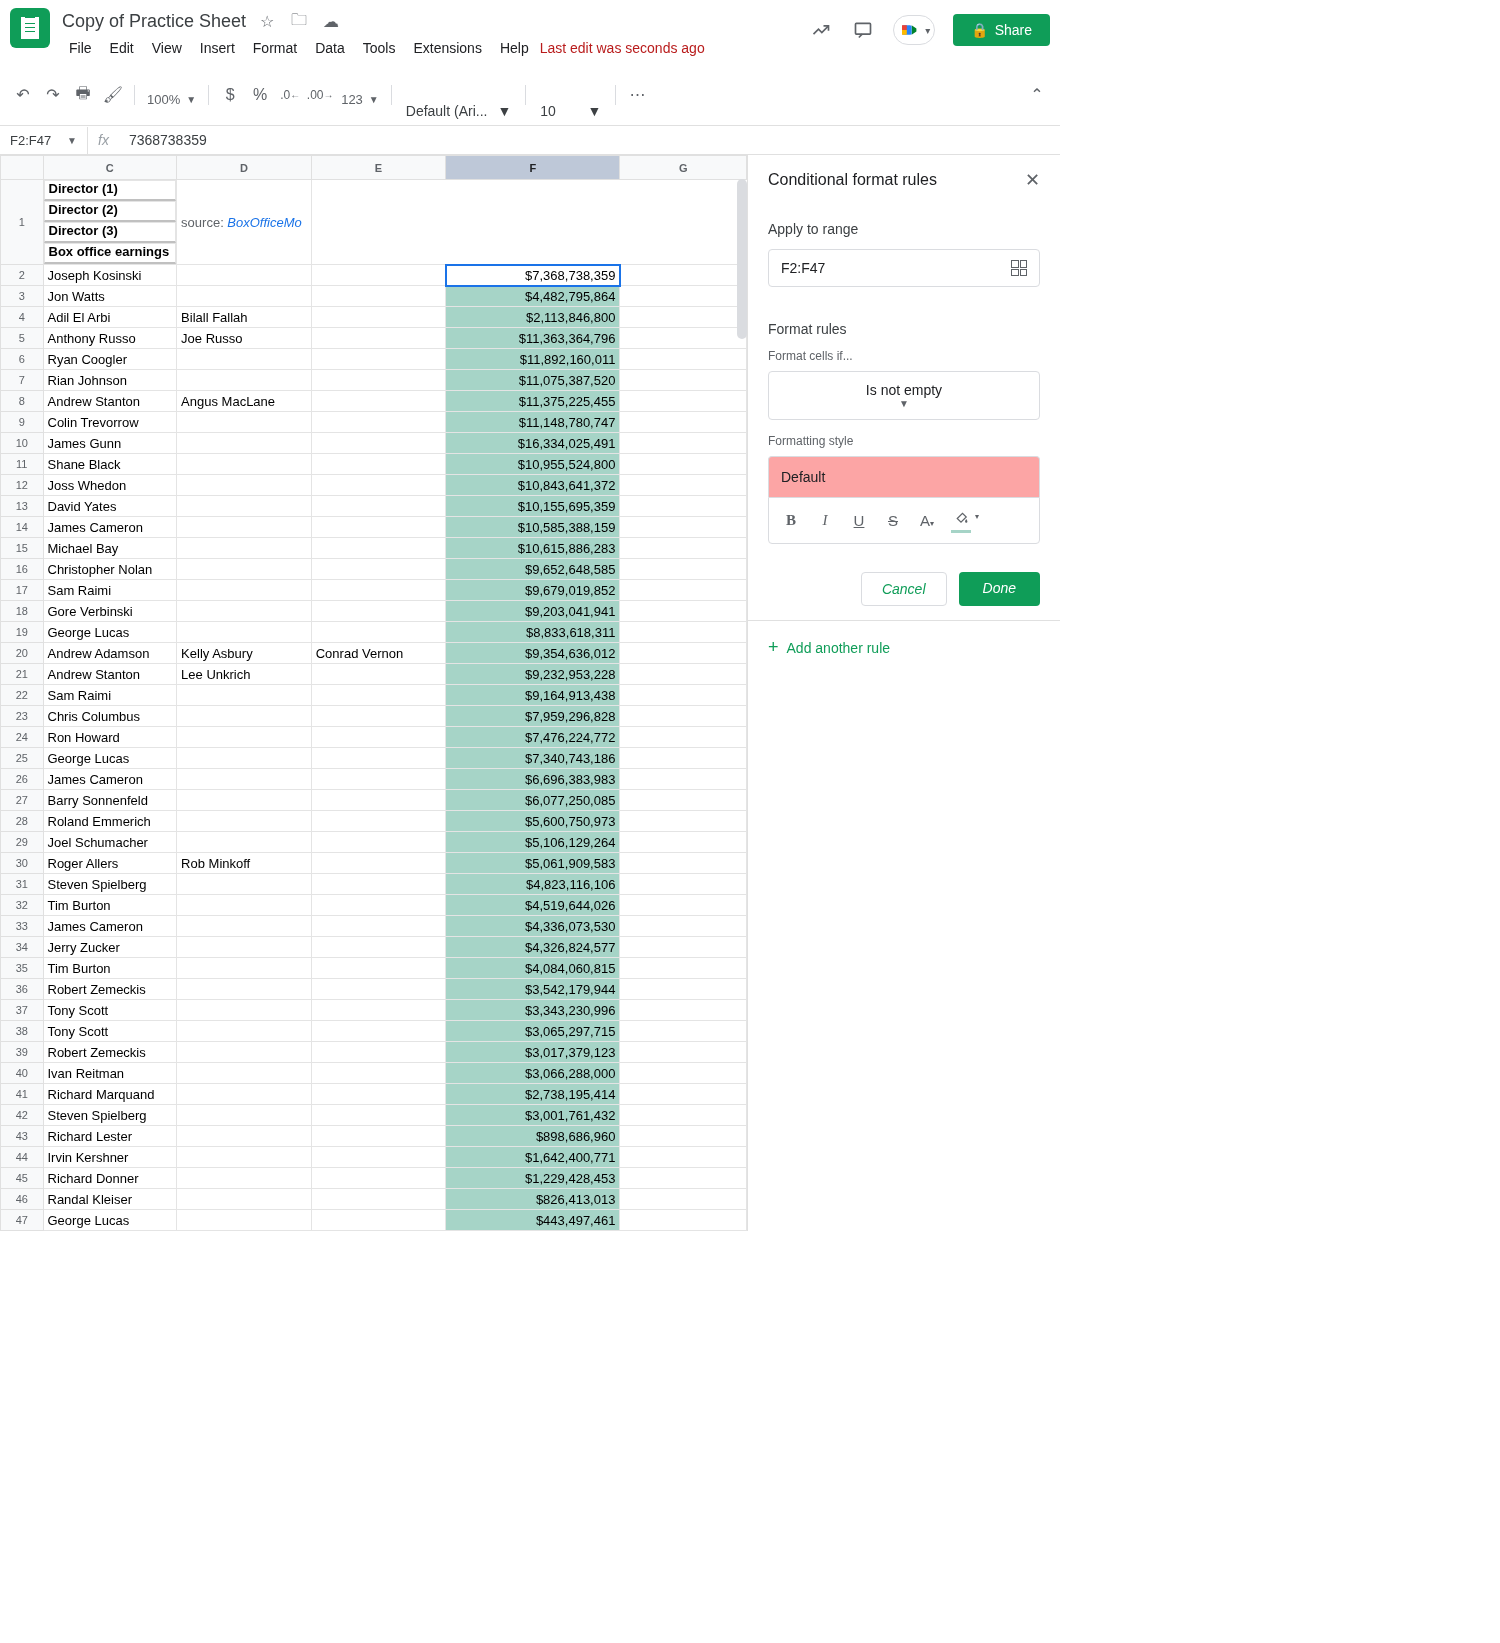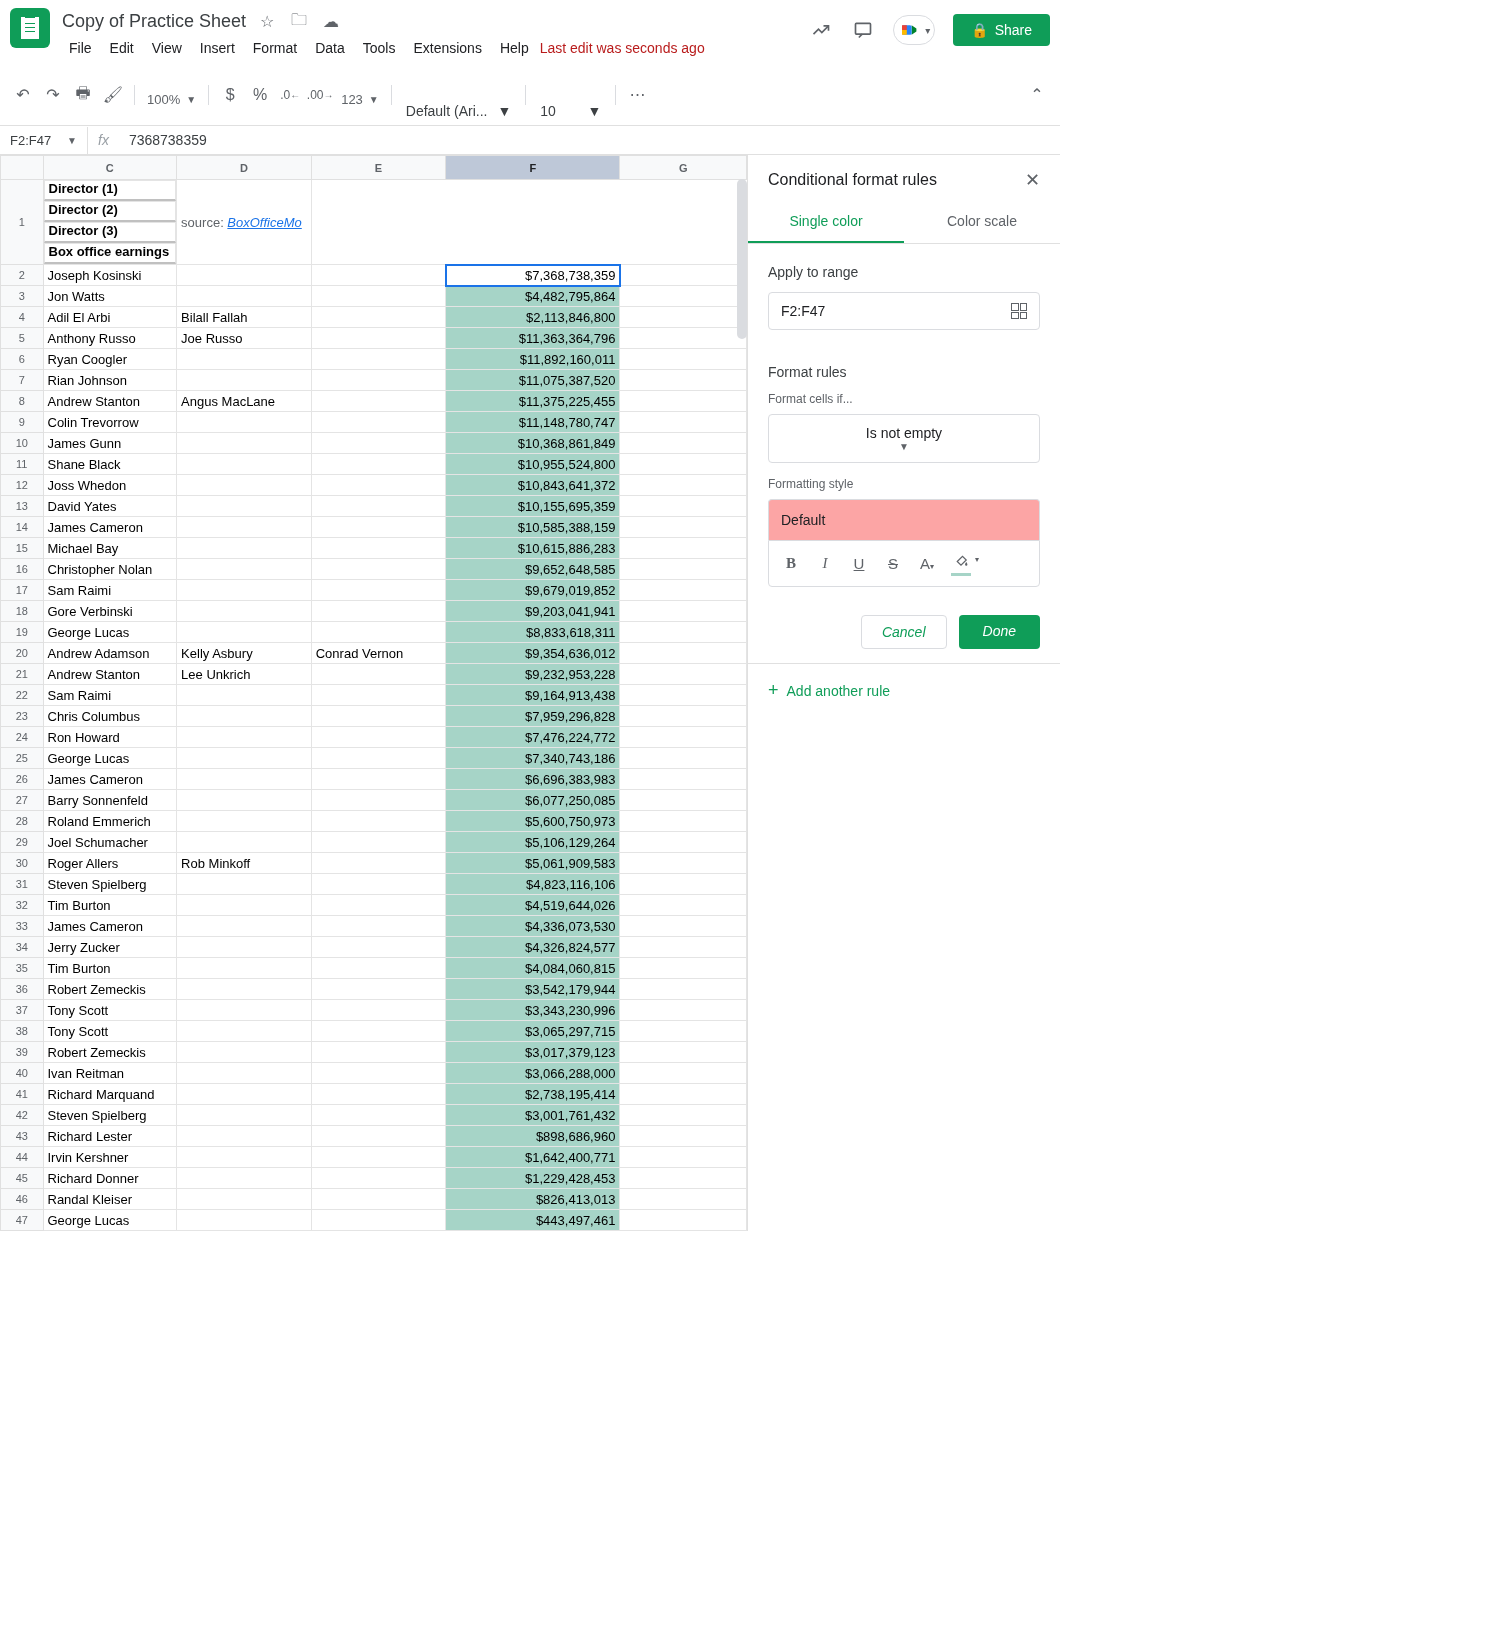--- a/index.html
+++ b/index.html
@@ -47,21 +47,21 @@
   
   table.sheet { border-collapse: collapse; width: 100%; table-layout: fixed; }
   .col-head { background: #f8f9fa; border: 1px solid #e0e0e0; text-align: center; font-size: 11px; color: #5f6368; height: 24px; }
   .row-head { background: #f8f9fa; border: 1px solid #e0e0e0; text-align: center; font-size: 11px; color: #5f6368; width: 42px; }
   .corner { background: #f8f9fa; border: 1px solid #e0e0e0; width: 42px; }
   td.cell { border: 1px solid #e4e4e4; height: 21px; padding: 0 4px; font-size: 13px; color: #000; white-space: nowrap; overflow: hidden;}
   td.cell.header { font-weight: bold; border-bottom: 2px solid #c0c0c0; }
   td.cell.num { text-align: right; }
   td.cell.hl { background: #a6d4c7; }
   td.cell.source { color: #5f6368; }
-  td.cell.source a { color: #1a73e8; font-style: italic; text-decoration: underline;}
+  td.cell.source a { color: #1a73e8; font-style: italic; }
   .col-head.sel { background: #bec8d8; color:#202124;}
   .active-cell { outline: 2px solid #1a73e8; outline-offset: -1px; background:#fff; }
   .scrollbar-v { position:absolute; right:0; top:24px; width:10px; height:160px; background:#dadce0; border-radius:5px;}
   
   
   .right-panel { flex: 1; border-left: 1px solid #e0e0e0; padding: 0; }
   .panel-header { display: flex; align-items: center; justify-content: space-between; padding: 14px 20px 10px 20px; }
   .panel-title { font-size: 16px; color: #202124; }
   .close-btn { font-size: 18px; color: #5f6368; }
   .panel-tabs { display: flex; border-bottom: 1px solid #e0e0e0; }
@@ -278,21 +278,21 @@
             <td class="cell"></td>
             <td class="cell"></td>
             <td class="cell num hl">$11,148,780,747</td>
             <td class="cell"></td>
           </tr>
           <tr>
             <td class="row-head">10</td>
             <td class="cell">James Gunn</td>
             <td class="cell"></td>
             <td class="cell"></td>
-            <td class="cell num hl">$10,368,861,849</td>
+            <td class="cell num hl">$16,334,025,491</td>
             <td class="cell"></td>
           </tr>
           <tr>
             <td class="row-head">11</td>
             <td class="cell">Shane Black</td>
             <td class="cell"></td>
             <td class="cell"></td>
             <td class="cell num hl">$10,955,524,800</td>
             <td class="cell"></td>
           </tr>
@@ -585,24 +585,20 @@
             <td class="cell"></td>
           </tr>
         </tbody>
     </table>
   </div>
 
   <div class="right-panel">
     <div class="panel-header">
       <div class="panel-title">Conditional format rules</div>
       <div class="close-btn">✕</div>
-    </div>
-    <div class="panel-tabs">
-      <div class="panel-tab active">Single color</div>
-      <div class="panel-tab">Color scale</div>
     </div>
     <div class="panel-section">
       <div class="section-label">Apply to range</div>
       <div class="range-input">
         <span>F2:F47</span>
         <span class="grid-icon-small">
             <div></div>
             <div></div>
             <div></div>
             <div></div>

